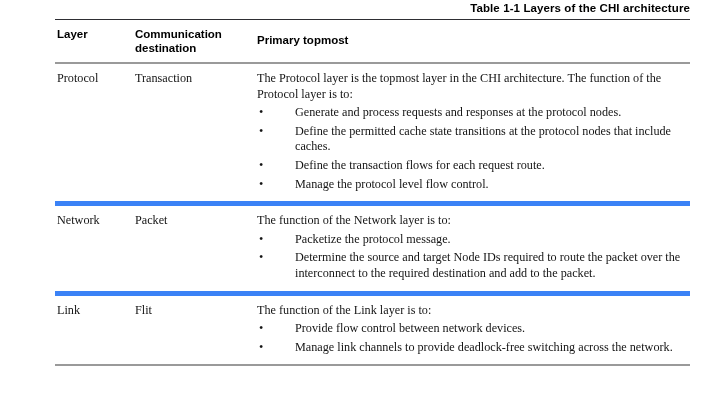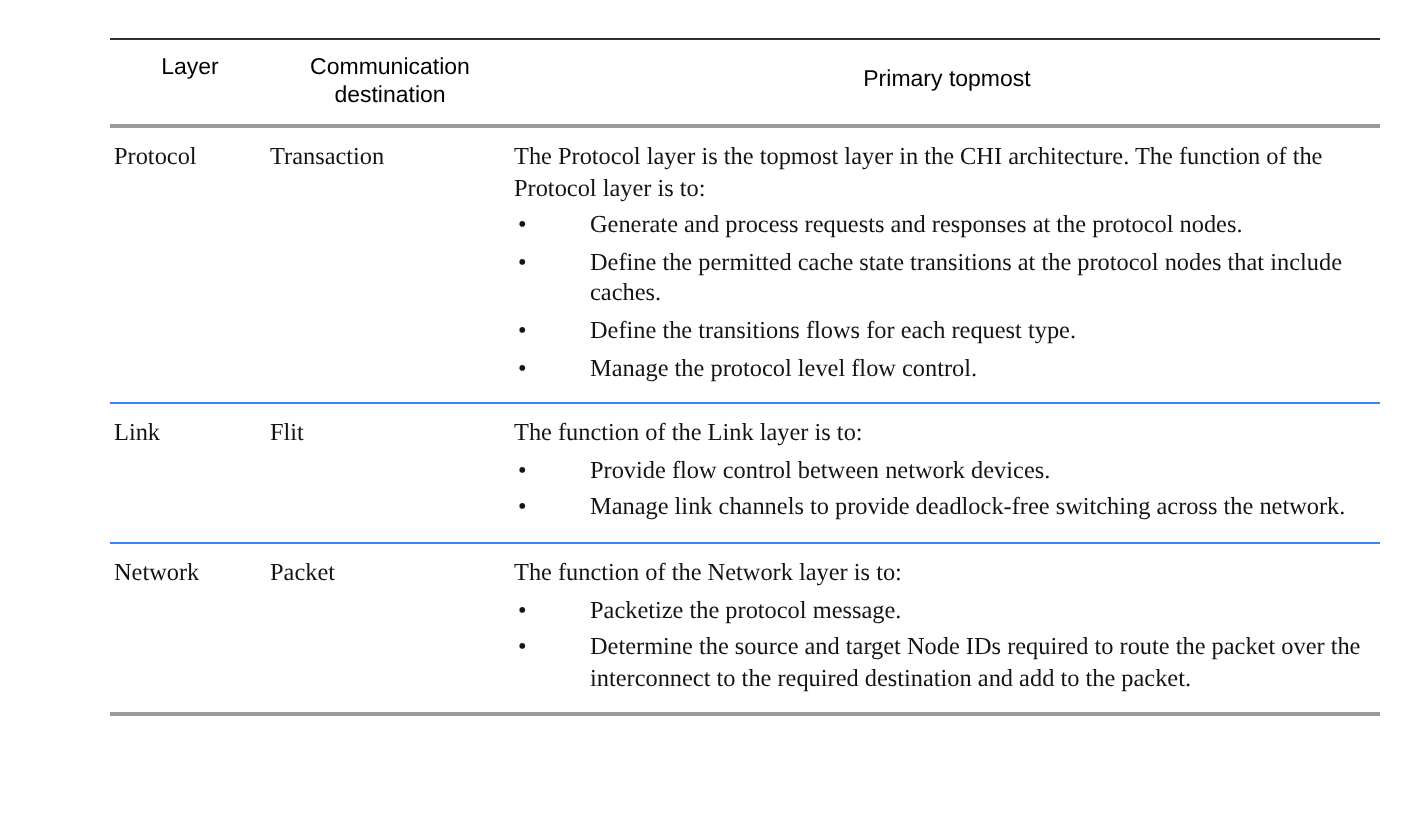--- a/index.html
+++ b/index.html
@@ -52,31 +52,31 @@
   .tbl col.c-layer   { width: 78px; }
   .tbl col.c-gran    { width: 122px; }
   .tbl col.c-func    { width: 435px; }
 
   
   .tbl thead th {
     border-top: 1.5px solid #2e2e33;
     border-bottom: 2px solid #9a9a9a;
     padding: 8px 0 7px 2px;
     vertical-align: top;
-    text-align: center;
+    text-align: left;
     font-family: "Liberation Sans", "DejaVu Sans", sans-serif;
-    font-weight: normal;
+    font-weight: bold;
     font-size: 11.5px;
     line-height: 13.5px;
     color: #000000;
   }
   .tbl thead th.th-func { padding-top: 14px; }
 
   .tbl tbody td {
-    border-bottom: 1px solid #3b82f6;
+    border-bottom: 5px solid #3b82f6;
     padding: 7px 0 9px 2px;
     vertical-align: top;
     font-family: "Liberation Serif", "DejaVu Serif", serif;
     font-size: 12.2px;
     line-height: 15.6px;
     color: #141414;
   }
   .tbl tbody tr:last-child td {
     border-bottom: 2px solid #9a9a9a;
   }
@@ -103,20 +103,21 @@
     font-size: 12.2px;
     line-height: 15.6px;
     color: #141414;
   }
 </style>
 </head>
 <body>
 
 <div class="page">
 
+  <div class="table-caption">Table 1-1 Layers of the CHI architecture</div>
 
   <table class="tbl">
     <colgroup>
       <col class="c-layer">
       <col class="c-gran">
       <col class="c-func">
     </colgroup>
     <thead>
       <tr>
         <th class="th-layer">Layer</th>
@@ -135,25 +136,43 @@
             <li>
               <span class="bul">•</span>
               <span>Generate and process requests and responses at the protocol nodes.</span>
             </li>
             <li>
               <span class="bul">•</span>
               <span>Define the permitted cache state transitions at the protocol nodes that include caches.</span>
             </li>
             <li>
               <span class="bul">•</span>
-              <span>Define the transitions flows for each request type.</span>
+              <span>Define the transaction flows for each request route.</span>
             </li>
             <li>
               <span class="bul">•</span>
               <span>Manage the protocol level flow control.</span>
+            </li>
+          </ul>
+        </td>
+      </tr>
+
+      <tr>
+        <td class="cell-layer">Network</td>
+        <td class="cell-gran">Packet</td>
+        <td class="cell-func">
+          <p class="intro">The function of the Network layer is to:</p>
+          <ul class="bullets">
+            <li>
+              <span class="bul">•</span>
+              <span>Packetize the protocol message.</span>
+            </li>
+            <li>
+              <span class="bul">•</span>
+              <span>Determine the source and target Node IDs required to route the packet over the interconnect to the required destination and add to the packet.</span>
             </li>
           </ul>
         </td>
       </tr>
 
       <tr>
         <td class="cell-layer">Link</td>
         <td class="cell-gran">Flit</td>
         <td class="cell-func">
           <p class="intro">The function of the Link layer is to:</p>
@@ -163,34 +182,16 @@
               <span>Provide flow control between network devices.</span>
             </li>
             <li>
               <span class="bul">•</span>
               <span>Manage link channels to provide deadlock-free switching across the network.</span>
             </li>
           </ul>
         </td>
       </tr>
 
-      <tr>
-        <td class="cell-layer">Network</td>
-        <td class="cell-gran">Packet</td>
-        <td class="cell-func">
-          <p class="intro">The function of the Network layer is to:</p>
-          <ul class="bullets">
-            <li>
-              <span class="bul">•</span>
-              <span>Packetize the protocol message.</span>
-            </li>
-            <li>
-              <span class="bul">•</span>
-              <span>Determine the source and target Node IDs required to route the packet over the interconnect to the required destination and add to the packet.</span>
-            </li>
-          </ul>
-        </td>
-      </tr>
-
     </tbody>
   </table>
 
 </div>
 
 </body></html>

